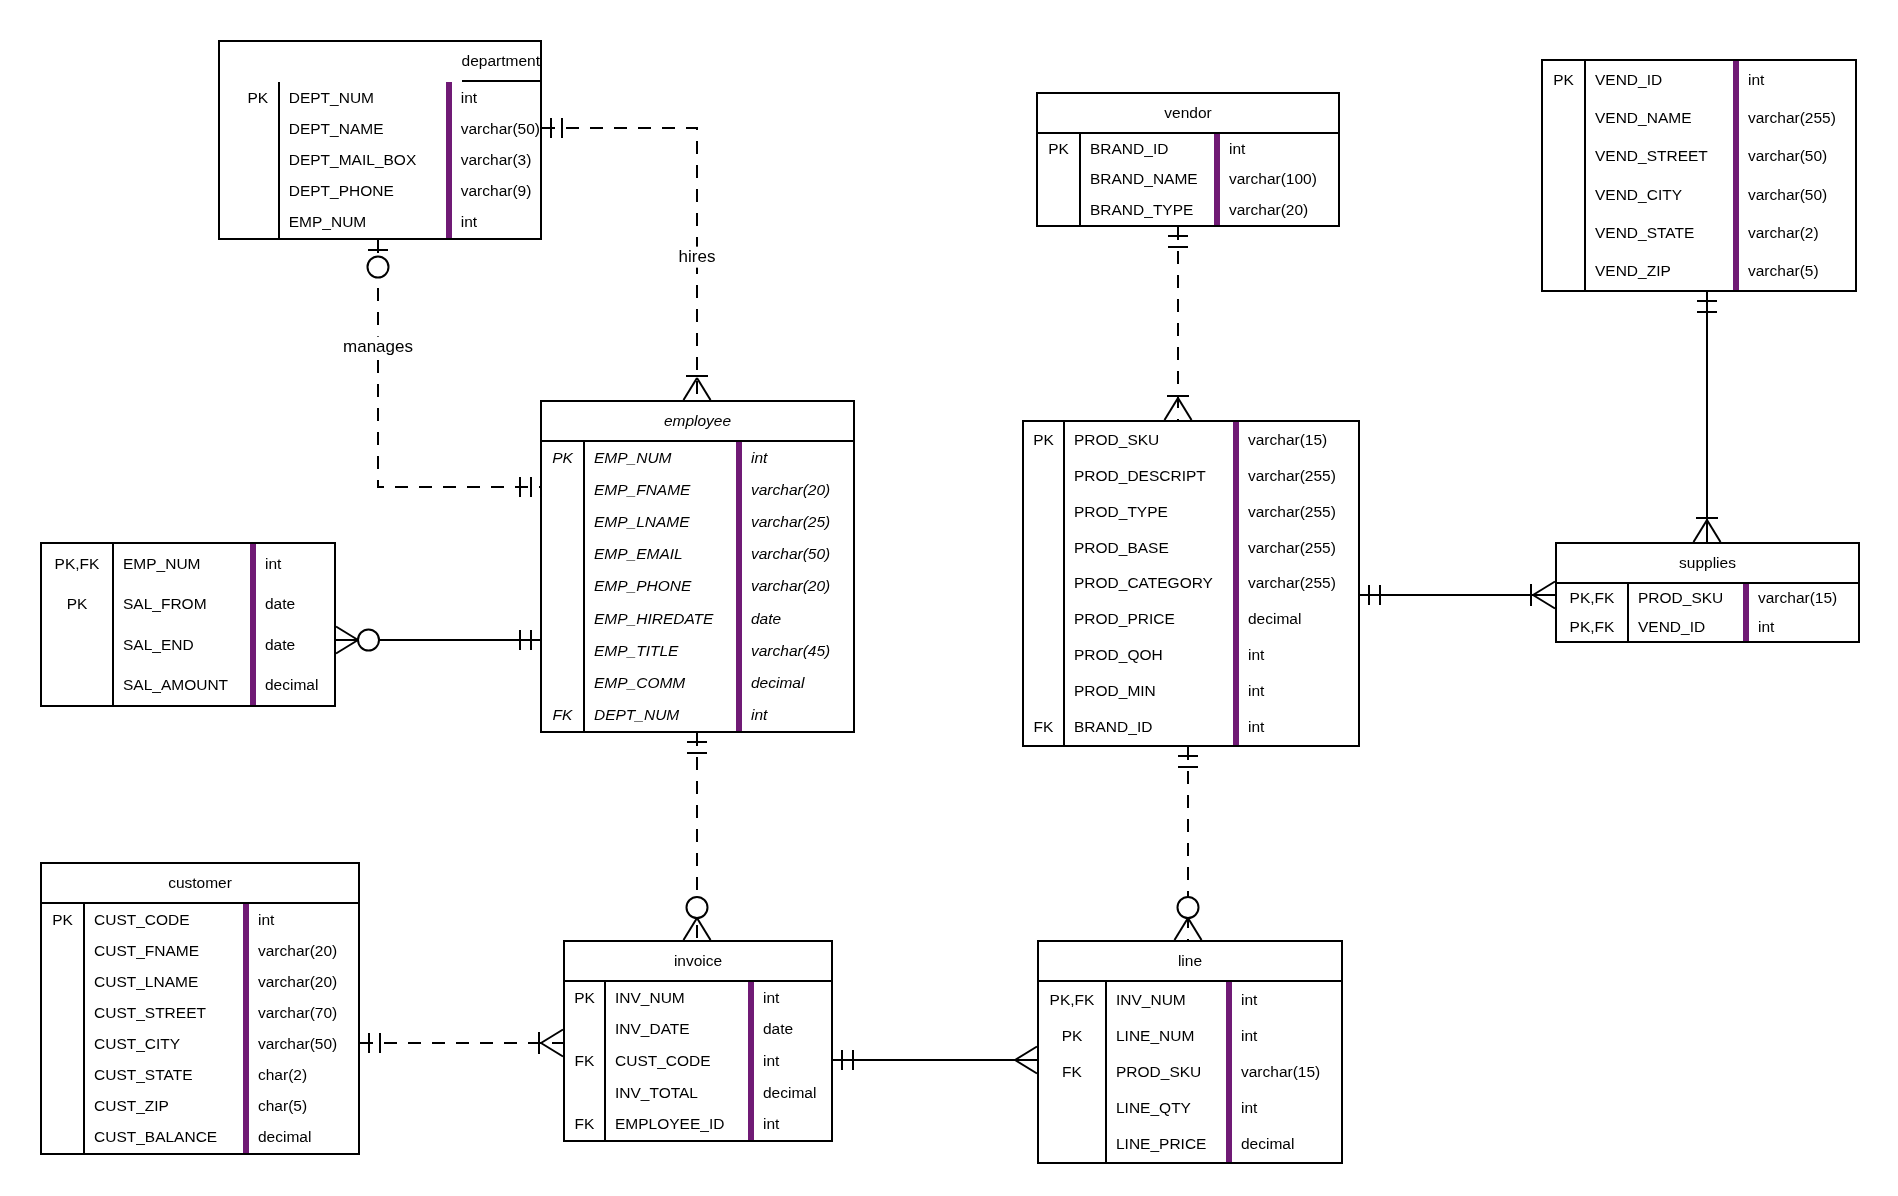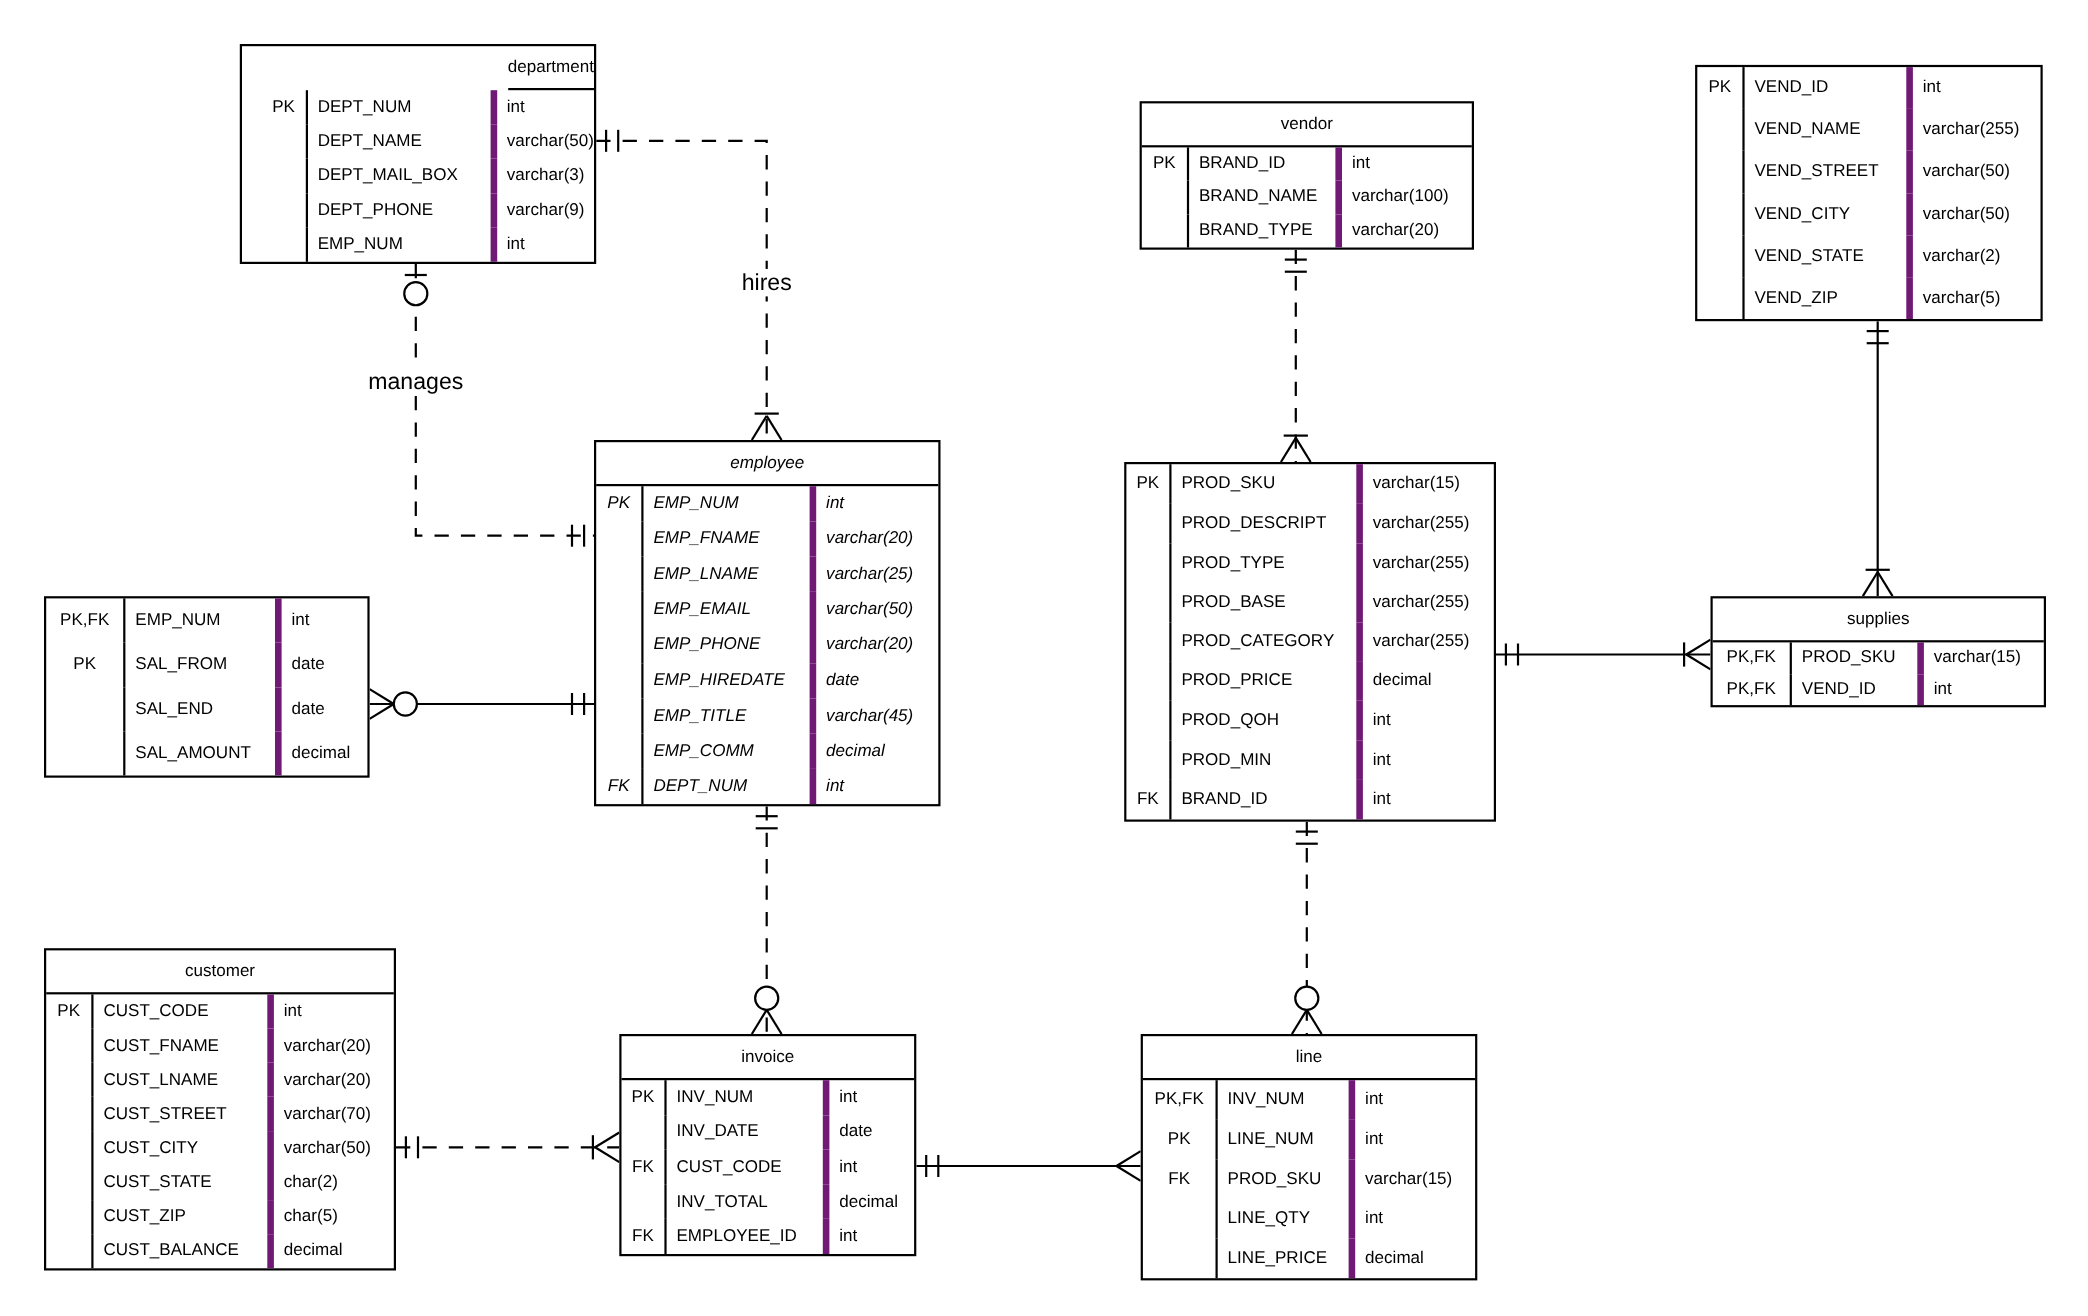--- a/index.html
+++ b/index.html
@@ -12,21 +12,21 @@
   .ertable{position:absolute;box-sizing:border-box;border:2px solid #000;background:#fff;
            display:flex;flex-direction:column;}
   .ertitle{flex:0 0 38px;border-bottom:2px solid #000;display:flex;align-items:center;
            justify-content:center;font-size:15.5px;}
   .erbody{flex:1;display:grid;}
   .cell{display:flex;align-items:center;font-size:15.5px;white-space:nowrap;overflow:hidden;}
   .kcell{justify-content:center;border-right:2px solid #000;}
   .ncell{padding-left:9px;border-right:6px solid #701a75;}
   .tcell{padding-left:9px;}
   .rel-label{position:absolute;transform:translate(-50%,-50%);background:#fff;
-             padding:1px 7px;font-size:21px;line-height:1.1;}
+             padding:1px 7px;font-size:17px;line-height:1.1;}
 </style>
 </head>
 <body>
 
 <div id="canvas">
   <svg id="connectors" width="1898" height="1196" viewBox="0 0 1898 1196">
       <g>
         <path d="M378,240 L378,487 L540,487" class="stroke dashed"></path>
         <path d="M388,250 L368,250" class="stroke"></path>
         <circle cx="378" cy="267" r="10.5" class="circ"></circle>

